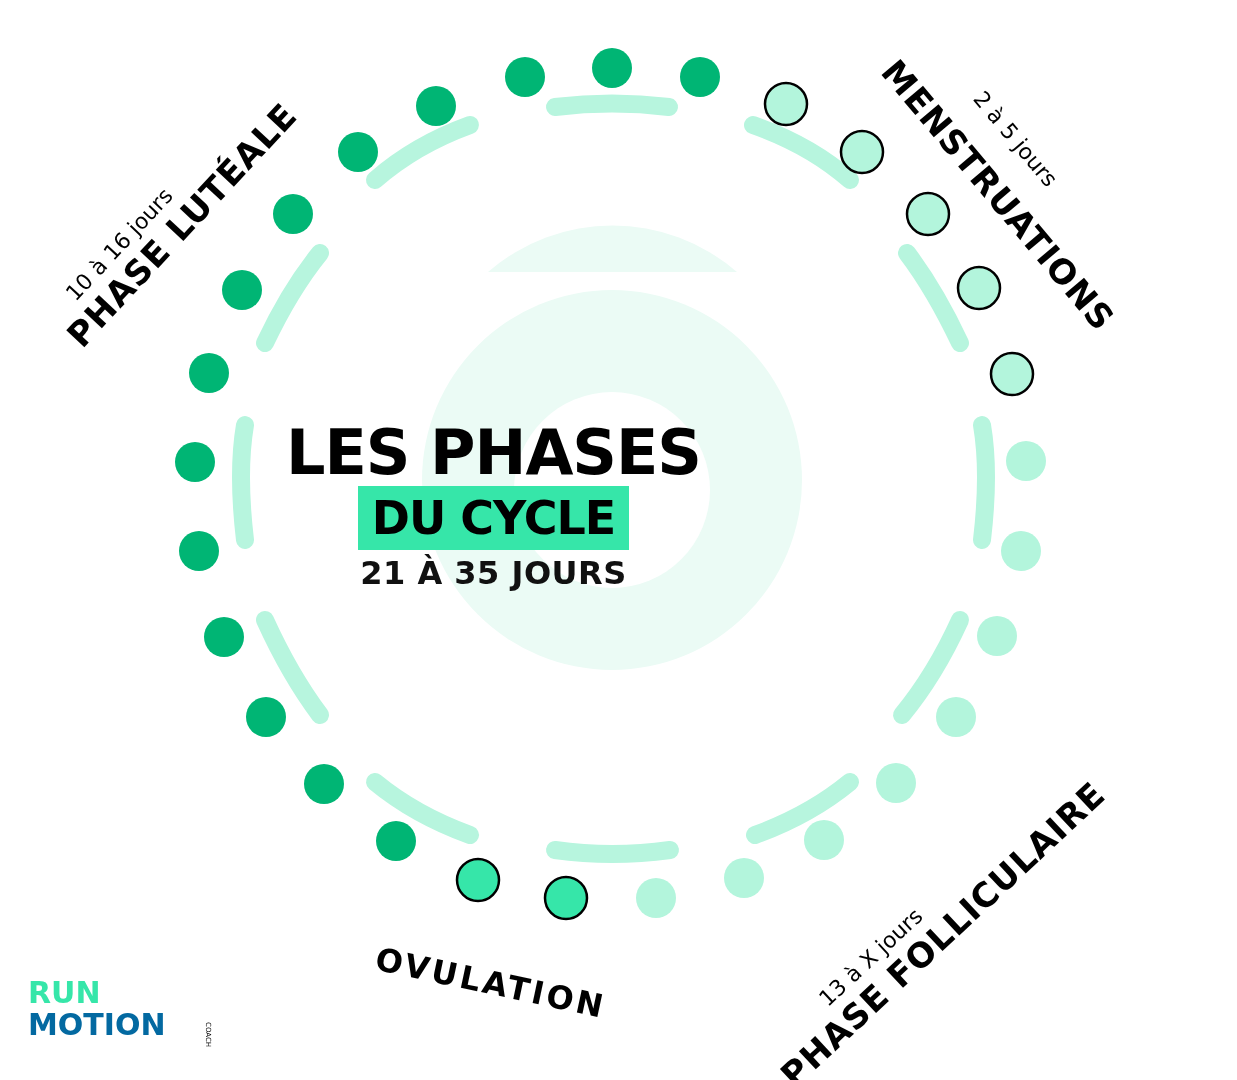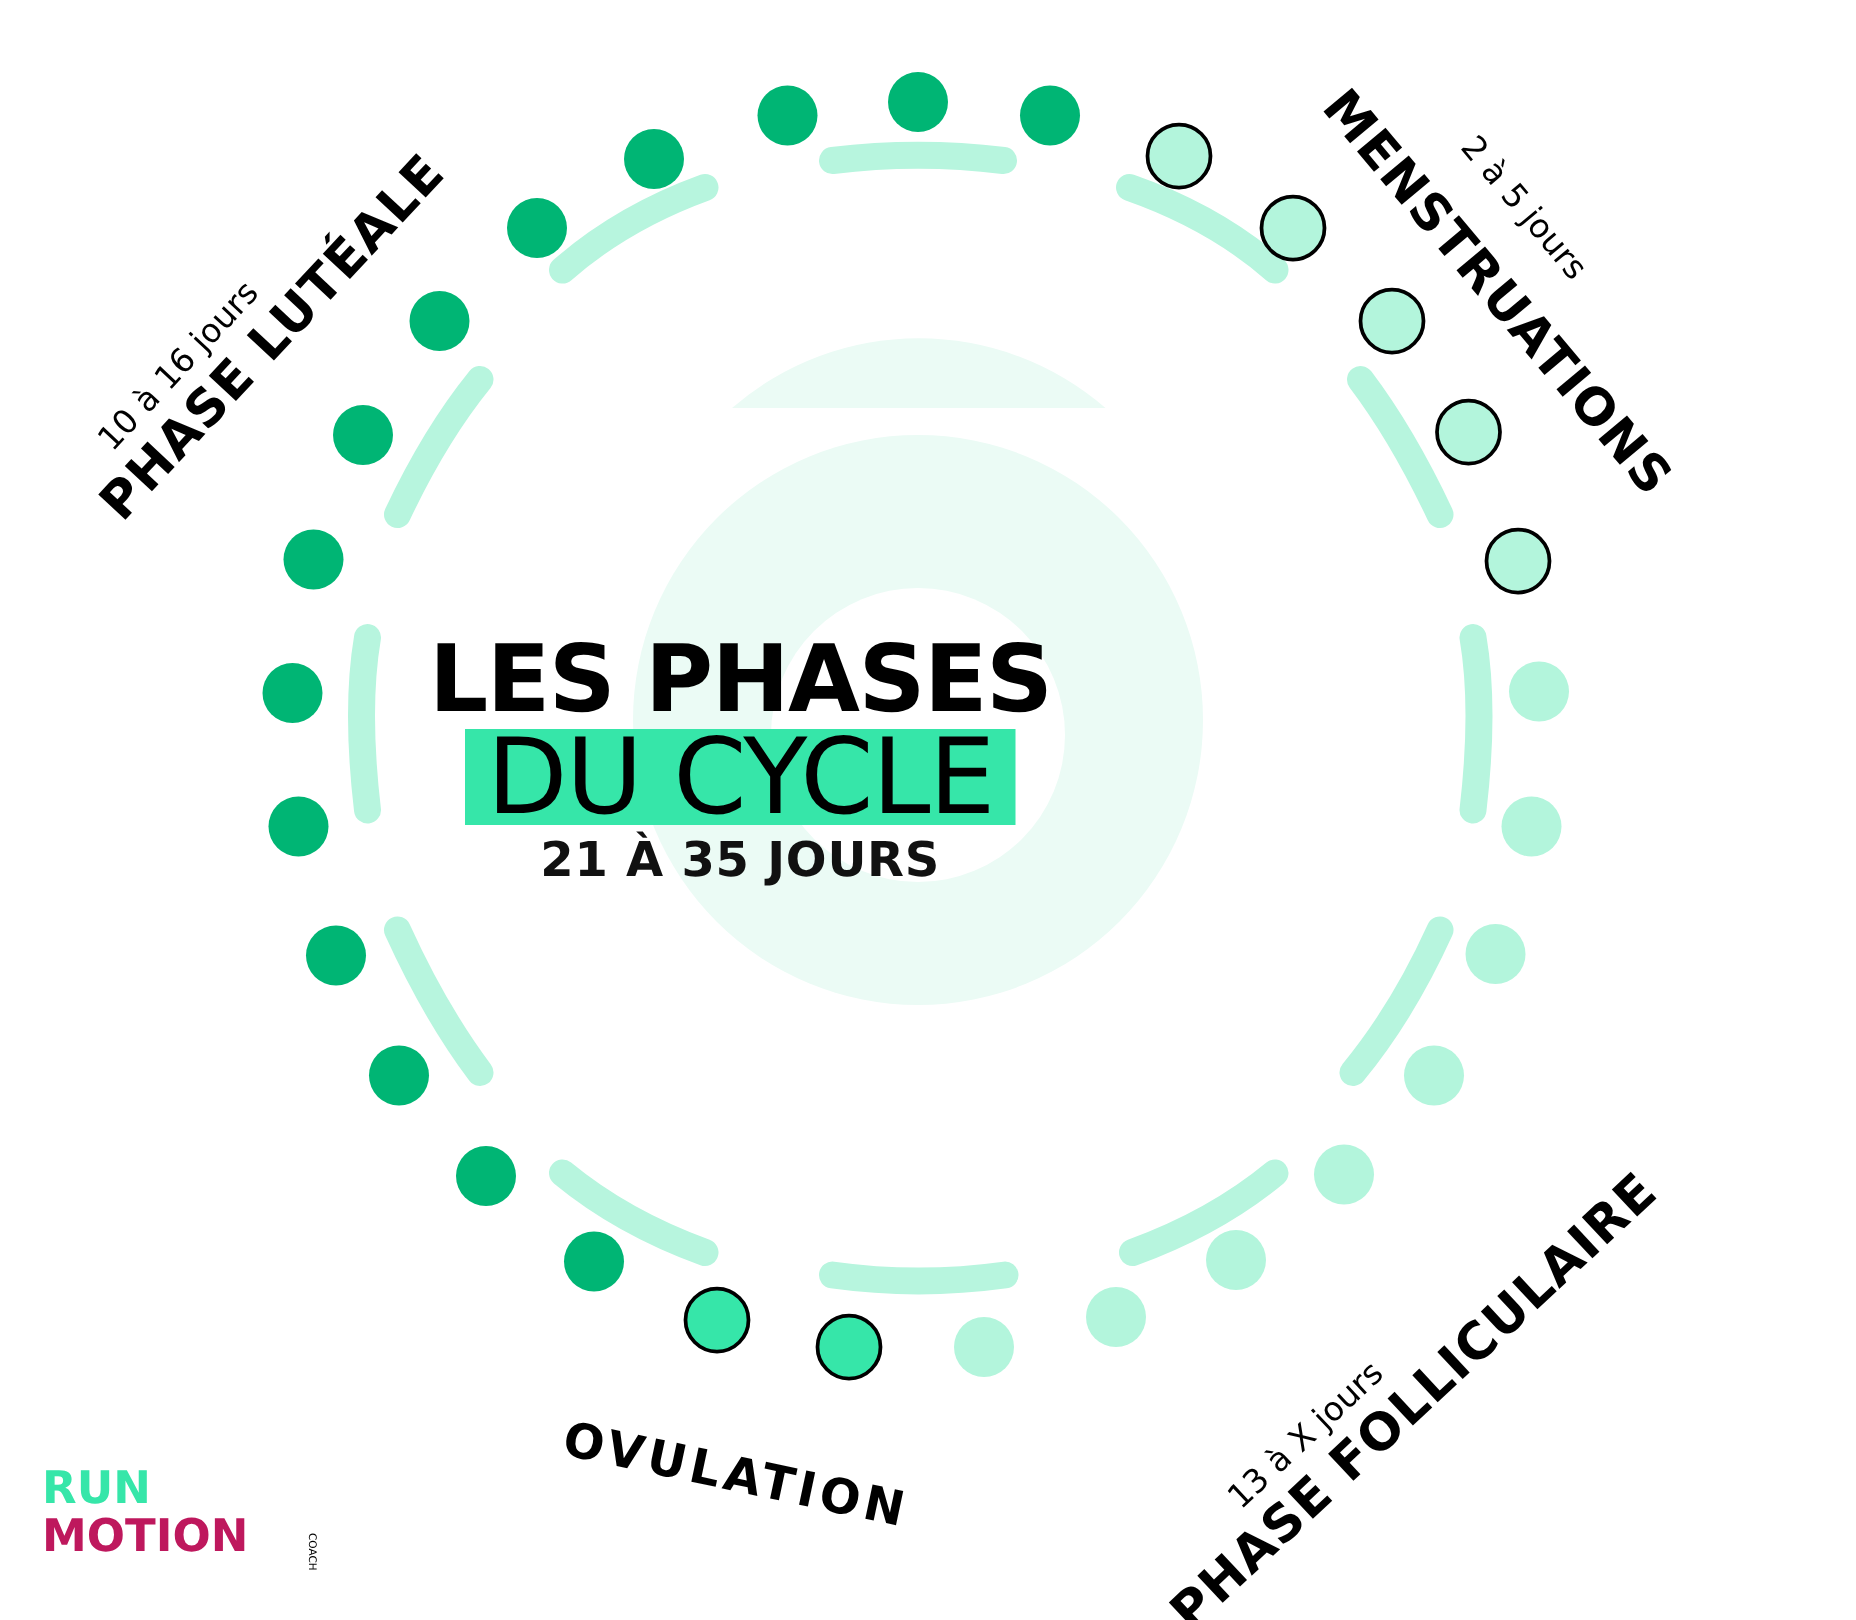--- a/index.html
+++ b/index.html
@@ -1,28 +1,28 @@
 <!DOCTYPE html>
 <html><head>
 <meta charset="utf-8">
 <style>
   html, body { margin:0; padding:0; background:#ffffff; }
   body { width:1237px; height:1080px; position:relative; overflow:hidden; font-family:"DejaVu Sans", "Liberation Sans", sans-serif; }
   #stage { position:absolute; left:0; top:0; width:1237px; height:1080px; }
   .title-block { position:absolute; left:0; top:418px; width:987px; text-align:center; }
   .t1 { font-family:"DejaVu Sans", sans-serif; font-weight:900; font-size:62px; letter-spacing:-1px; color:#000; line-height:70px; }
   .t2wrap { display:inline-block; background:#36e6a9; padding:0 14px; margin-top:-2px; }
-  .t2 { font-family:"DejaVu Sans", sans-serif; font-weight:400; font-size:70px; letter-spacing:-1px; color:#000; line-height:64px;text-align:center; }
+  .t2 { font-family:"DejaVu Sans", sans-serif; font-weight:700; font-size:46px; letter-spacing:-1px; color:#000; line-height:64px;text-align:center; }
   .t3 { font-family:"DejaVu Sans", sans-serif; font-weight:bold; font-size:32px; color:#111; margin-top:4px; letter-spacing:0.5px; }
   .phase { position:absolute; color:#000; white-space:nowrap; transform-origin:left top; }
   .phase .name { font-family:"DejaVu Sans", sans-serif; font-weight:bold; font-size:34px; letter-spacing:1px; display:block; }
   .phase .dur { font-family:"DejaVu Sans", sans-serif; font-size:22px; display:block; }
   .logo { position:absolute; left:28px; top:978px; }
   .logo .run { font-family:"DejaVu Sans", sans-serif; font-weight:900; font-size:30px; color:#36e6a9; line-height:30px; letter-spacing:0px; }
-  .logo .motion { font-family:"DejaVu Sans", sans-serif; font-weight:900; font-size:30px; color:#be185d; line-height:34px; }
+  .logo .motion { font-family:"DejaVu Sans", sans-serif; font-weight:900; font-size:30px; color:#0369a1; line-height:34px; }
   .logo .coach { position:absolute; left:184px; top:44px; font-family:"DejaVu Sans", sans-serif; font-size:7px; transform:rotate(90deg); transform-origin:left top; color:#000; }
 </style>
 </head>
 <body>
 
 <svg id="stage" width="1237" height="1080" viewBox="0 0 1237 1080" xmlns="http://www.w3.org/2000/svg">
 
   <g fill="#ebfbf5">
     <path d="M 488 272 A 190 190 0 0 1 737 272 Z"></path>
     <circle cx="612" cy="480" r="190"></circle>

